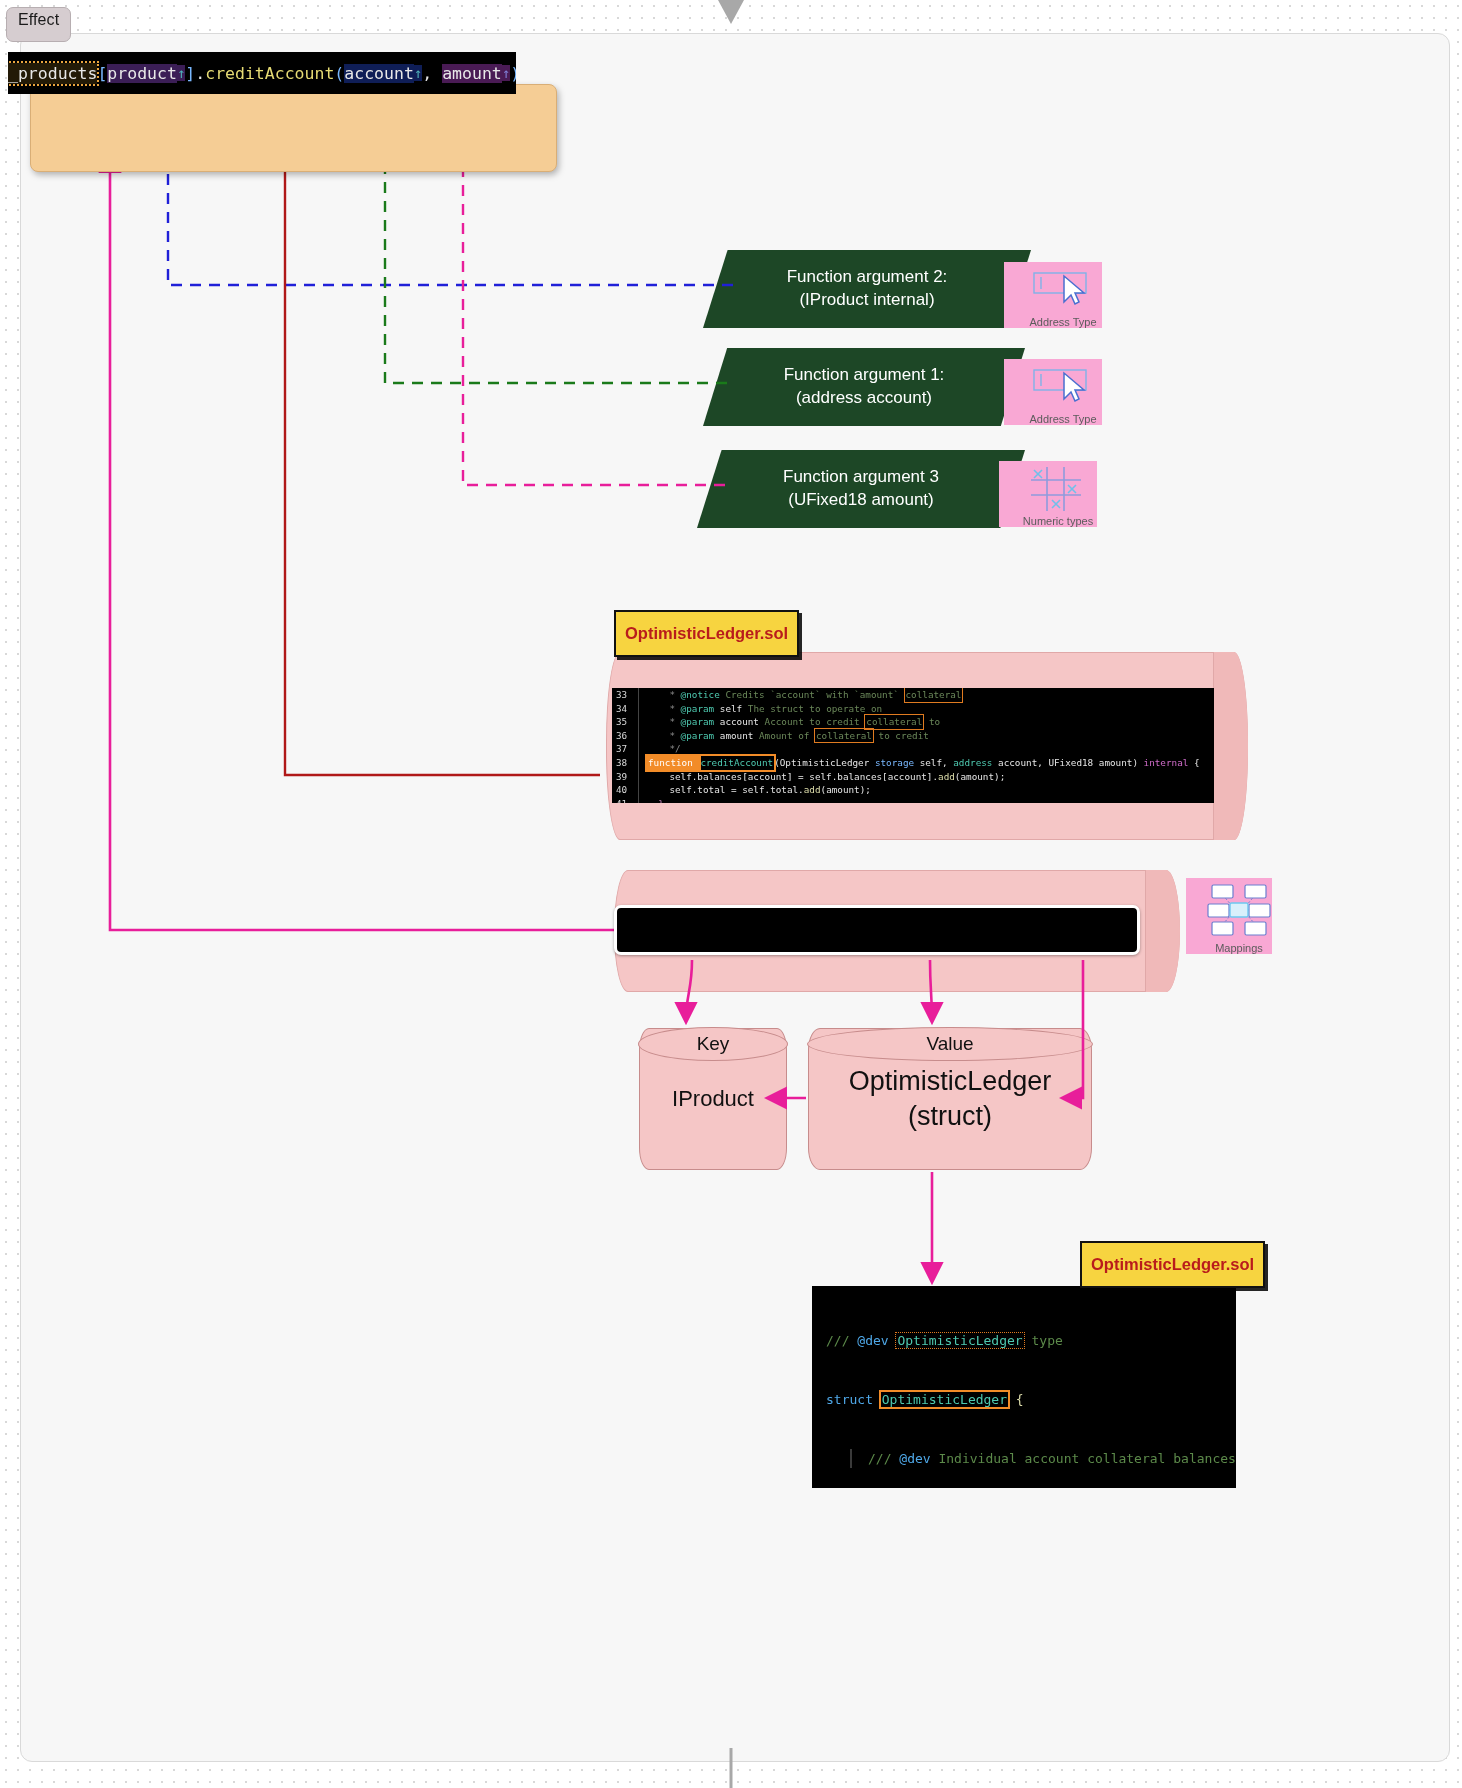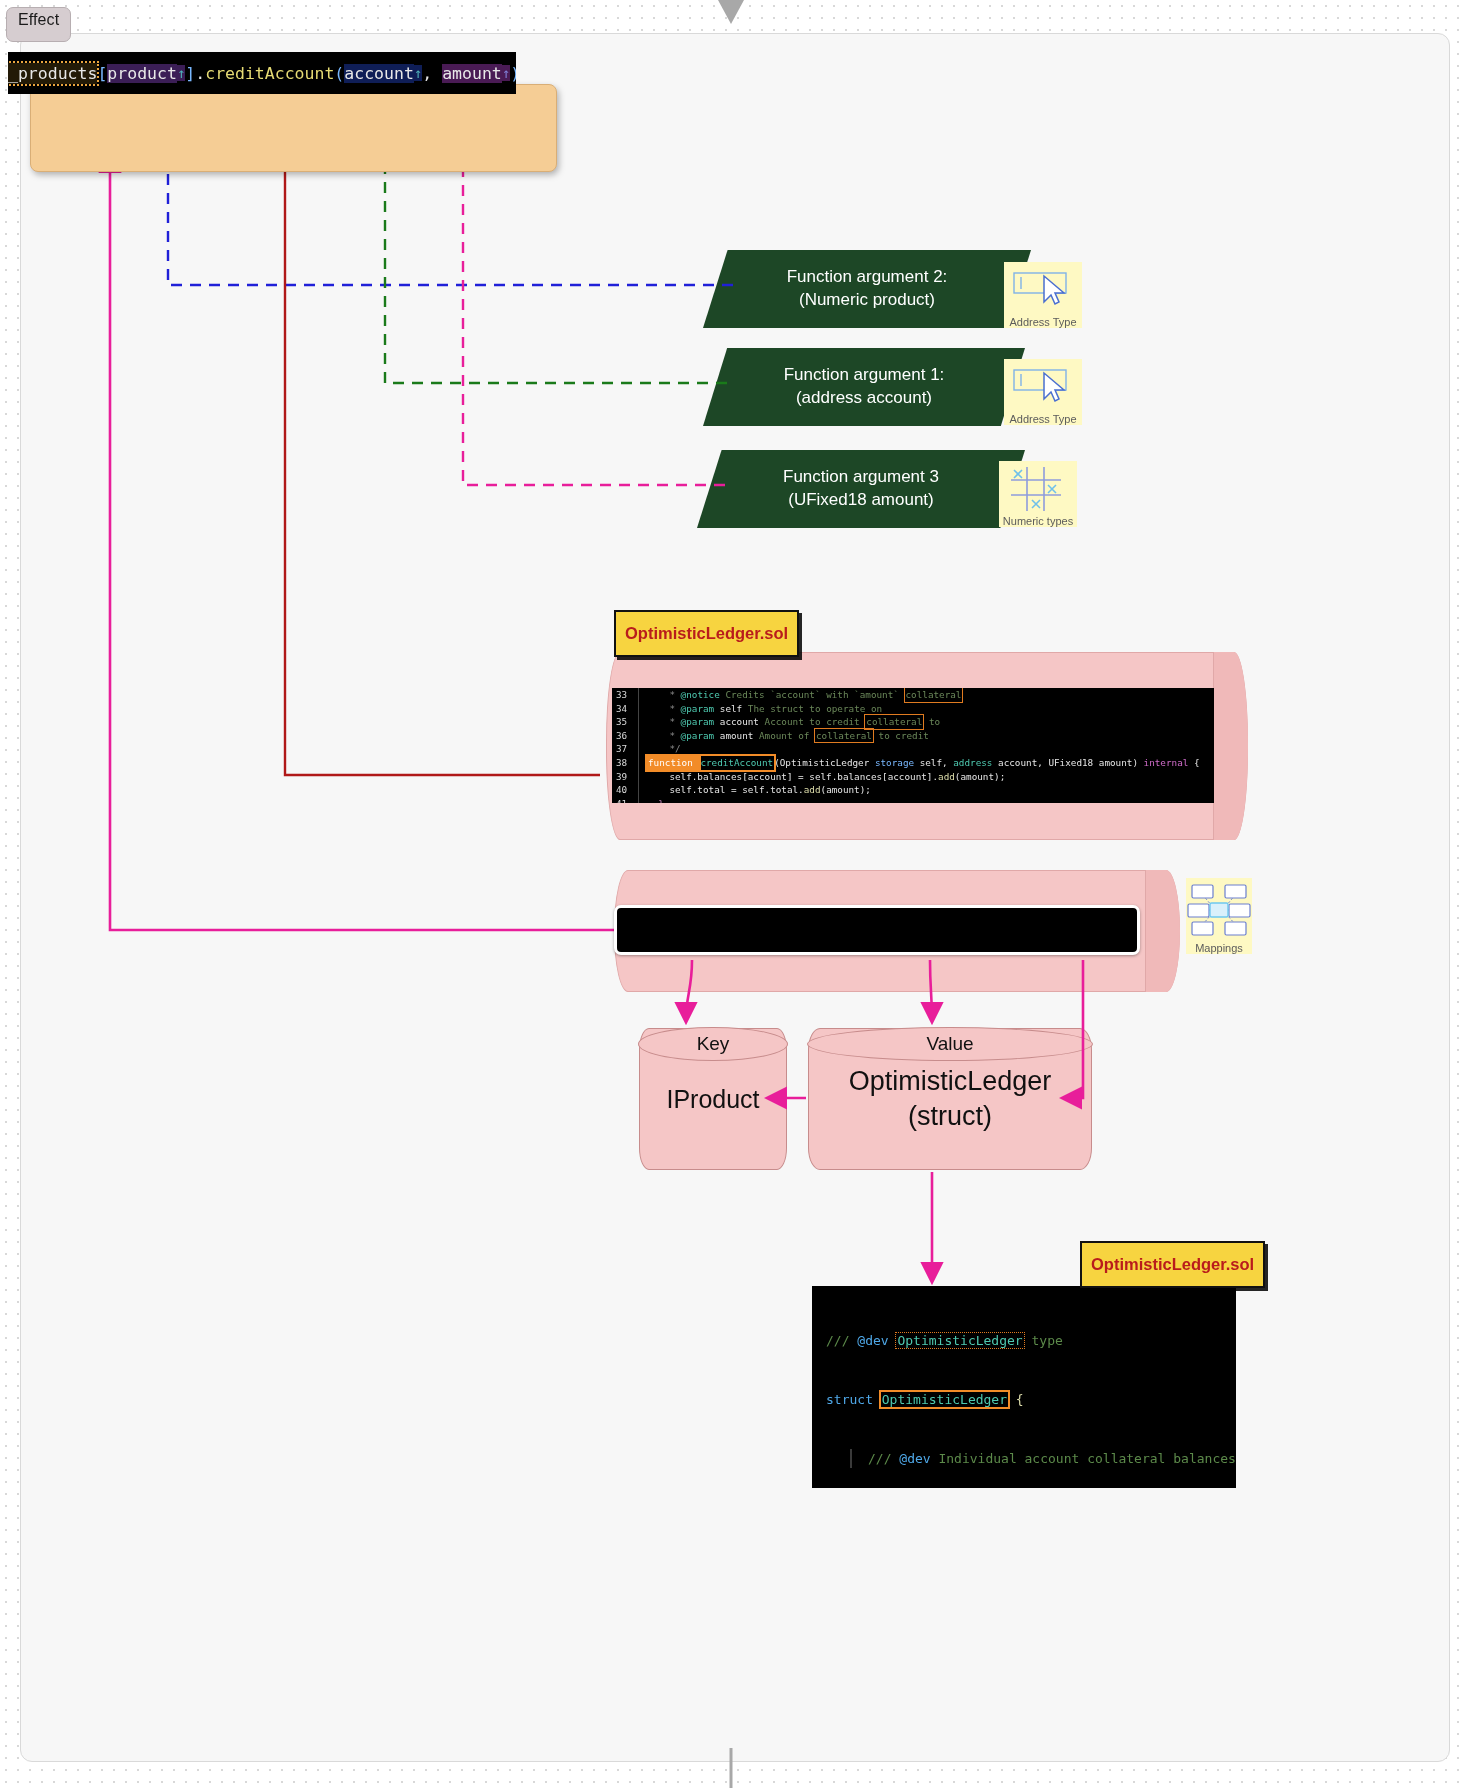--- a/index.html
+++ b/index.html
@@ -58,21 +58,21 @@
     display:flex;align-items:center;justify-content:center;text-align:center;
     font-size:17px;line-height:1.33;
     clip-path:polygon(7.5% 0,100% 0,92.5% 100%,0% 100%);
     filter:drop-shadow(2px 3px 2px rgba(0,0,0,.45));
     padding:0 18px;box-sizing:border-box;
   }
   #para-2{left:703px;top:250px;width:328px;}
   #para-1{left:703px;top:348px;width:322px;}
   #para-3{left:697px;top:450px;width:328px;}
   
-  .thumb{position:absolute;width:78px;background:#fef9c3;text-align:center;z-index:8;}
+  .thumb{position:absolute;width:78px;background:#f9a8d4;text-align:center;z-index:8;padding-left:20px;}
   .thumb .pic{width:78px;height:52px;position:relative;overflow:hidden;}
   .thumb .cap{font-size:11px;color:#5c5c5c;padding-top:2px;white-space:nowrap;}
   #thumb-a{left:1004px;top:262px;}
   #thumb-b{left:1004px;top:359px;}
   #thumb-c{left:999px;top:461px;}
   #thumb-map{left:1186px;top:878px;}
   #thumb-map .pic{width:66px;height:62px;}
   #thumb-map{width:66px;}
   
   .file-label{
@@ -130,21 +130,21 @@
   }
   .kvcyl .lbl{
     position:absolute;left:0;right:0;top:4px;text-align:center;
     font-size:19px;color:#111;z-index:3;
   }
   .kvcyl .val{
     position:absolute;left:0;right:0;top:50%;transform:translateY(-50%);
     text-align:center;color:#111;z-index:3;padding:0 6px;
   }
   #kv-key{left:613px;top:1028px;width:148px;height:142px;border-radius:10px/22px;margin-left:26px;}
-  #kv-key .val{font-size:25px;}
+  #kv-key .val{font-size:22px;}
   #kv-val{left:808px;top:1028px;width:284px;height:142px;border-radius:12px/22px;}
   #kv-val .val{font-size:27px;line-height:1.28;}
   svg.layer{position:absolute;left:0;top:0;width:1462px;height:1788px;pointer-events:none;}
   #edges{z-index:5;}
 </style>
 </head>
 <body>
 
 <svg class="layer" id="edges" viewBox="0 0 1462 1788">
   <defs>
@@ -206,21 +206,21 @@
   <div class="tab"></div>
   <div class="body"></div>
 </div>
 <div id="code-main">
   <span class="hl-dot tk-white">_products</span><span class="tk-blue">[</span><span class="hl-purple tk-white">product</span><span class="hl-purple tk-up">↑</span><span class="tk-blue">]</span><span class="tk-white">.</span><span class="tk-yellow">creditAccount</span><span class="tk-blue">(</span><span class="hl-navy tk-white">account</span><span class="hl-navy tk-up">↑</span><span class="tk-white">, </span><span class="hl-purple2 tk-white">amount</span><span class="hl-purple2 tk-up2">↑</span><span class="tk-blue">);</span>
 </div>
 
 <div class="para" id="para-2">
   <div>
     <div>Function argument 2:</div>
-    <div>(Numeric product)</div>
+    <div>(IProduct internal)</div>
   </div>
 </div>
 <div class="para" id="para-1">
   <div>
     <div>Function argument 1:</div>
     <div>(address account)</div>
   </div>
 </div>
 <div class="para" id="para-3">
   <div>

